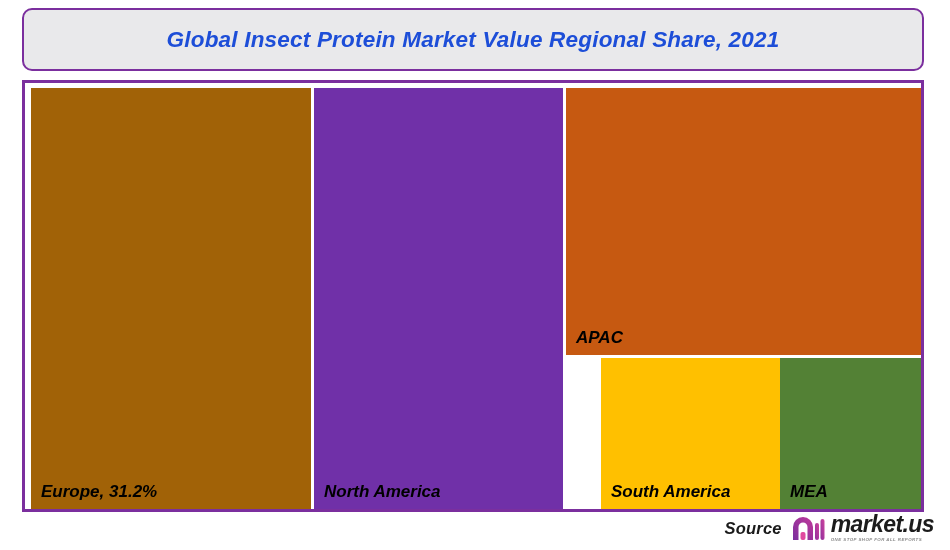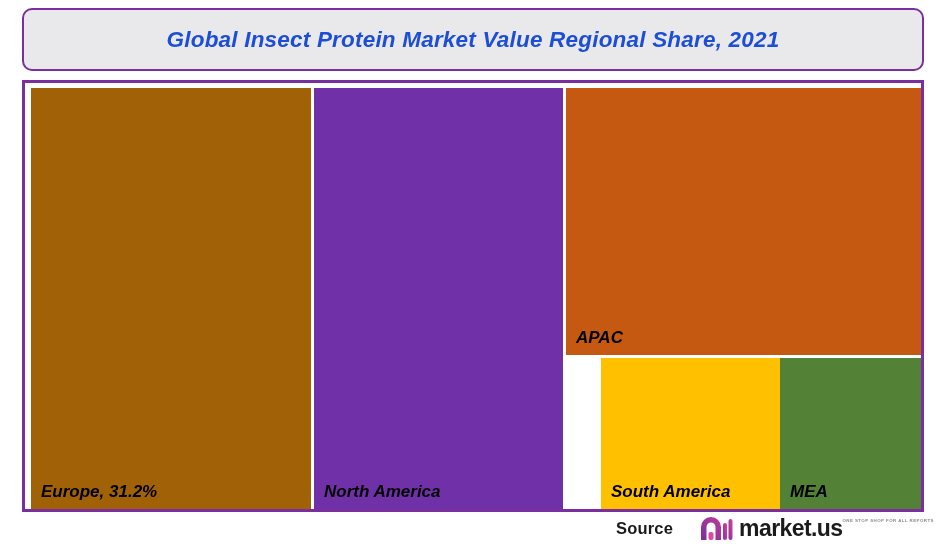--- a/index.html
+++ b/index.html
@@ -94,41 +94,42 @@
   #tile-mea           { left: 755px; top: 275px; width: 141px; height: 151px; padding-left: 27px; }
 
   
   #source-bar {
     position: absolute;
     right: 16px;
     bottom: 2px;
     height: 40px;
     display: flex;
     align-items: center;
-    gap: 26px;
+    gap: 9px;
+    font-style: italic;
   }
   #source-label {
     font-size: 16.5px;
     font-weight: bold;
     color: #1a1a1a;
     letter-spacing: 0.2px;
   }
   #brand-logo {
     display: flex;
     align-items: center;
     gap: 6px;
   }
   #logo-mark {
     width: 34px;
     height: 27px;
     display: block;
   }
   #brand-text-wrap {
     display: flex;
-    flex-direction: row;
+    flex-direction: column;
     justify-content: space-between;
     line-height: 1;
   }
   #brand-name {
     font-size: 23px;
     font-weight: bold;
     color: #1b1b1b;
     letter-spacing: -0.6px;
   }
   #brand-tagline {

